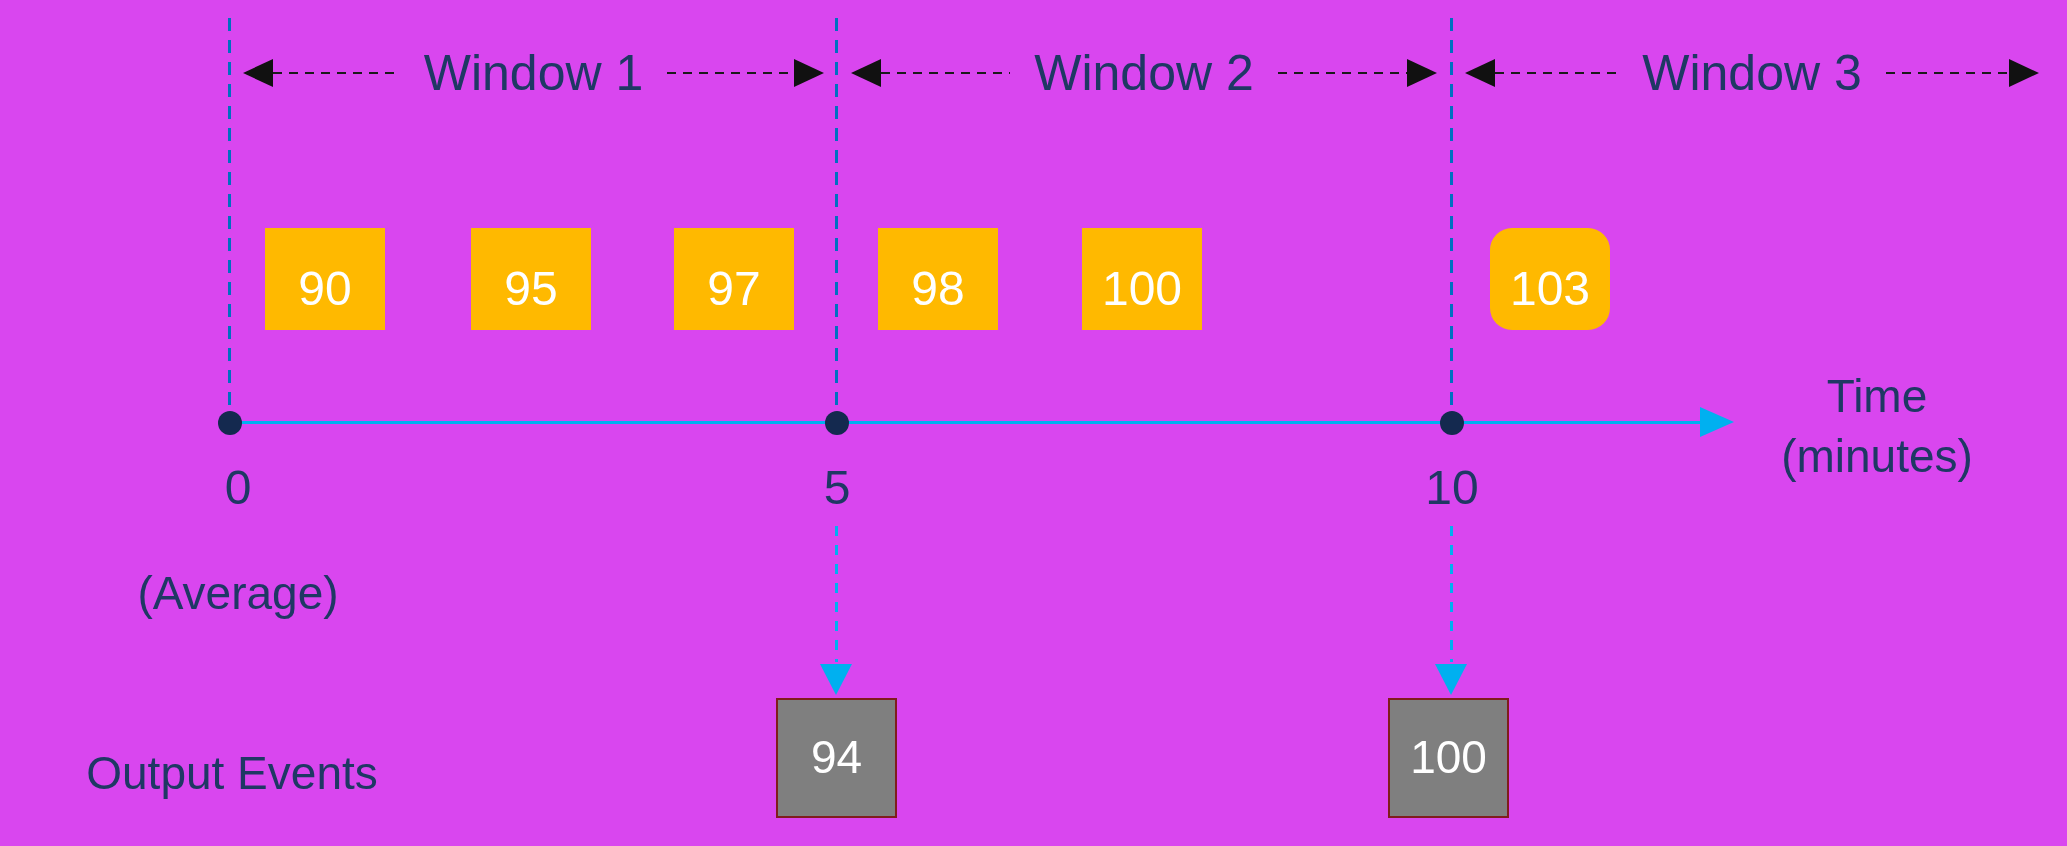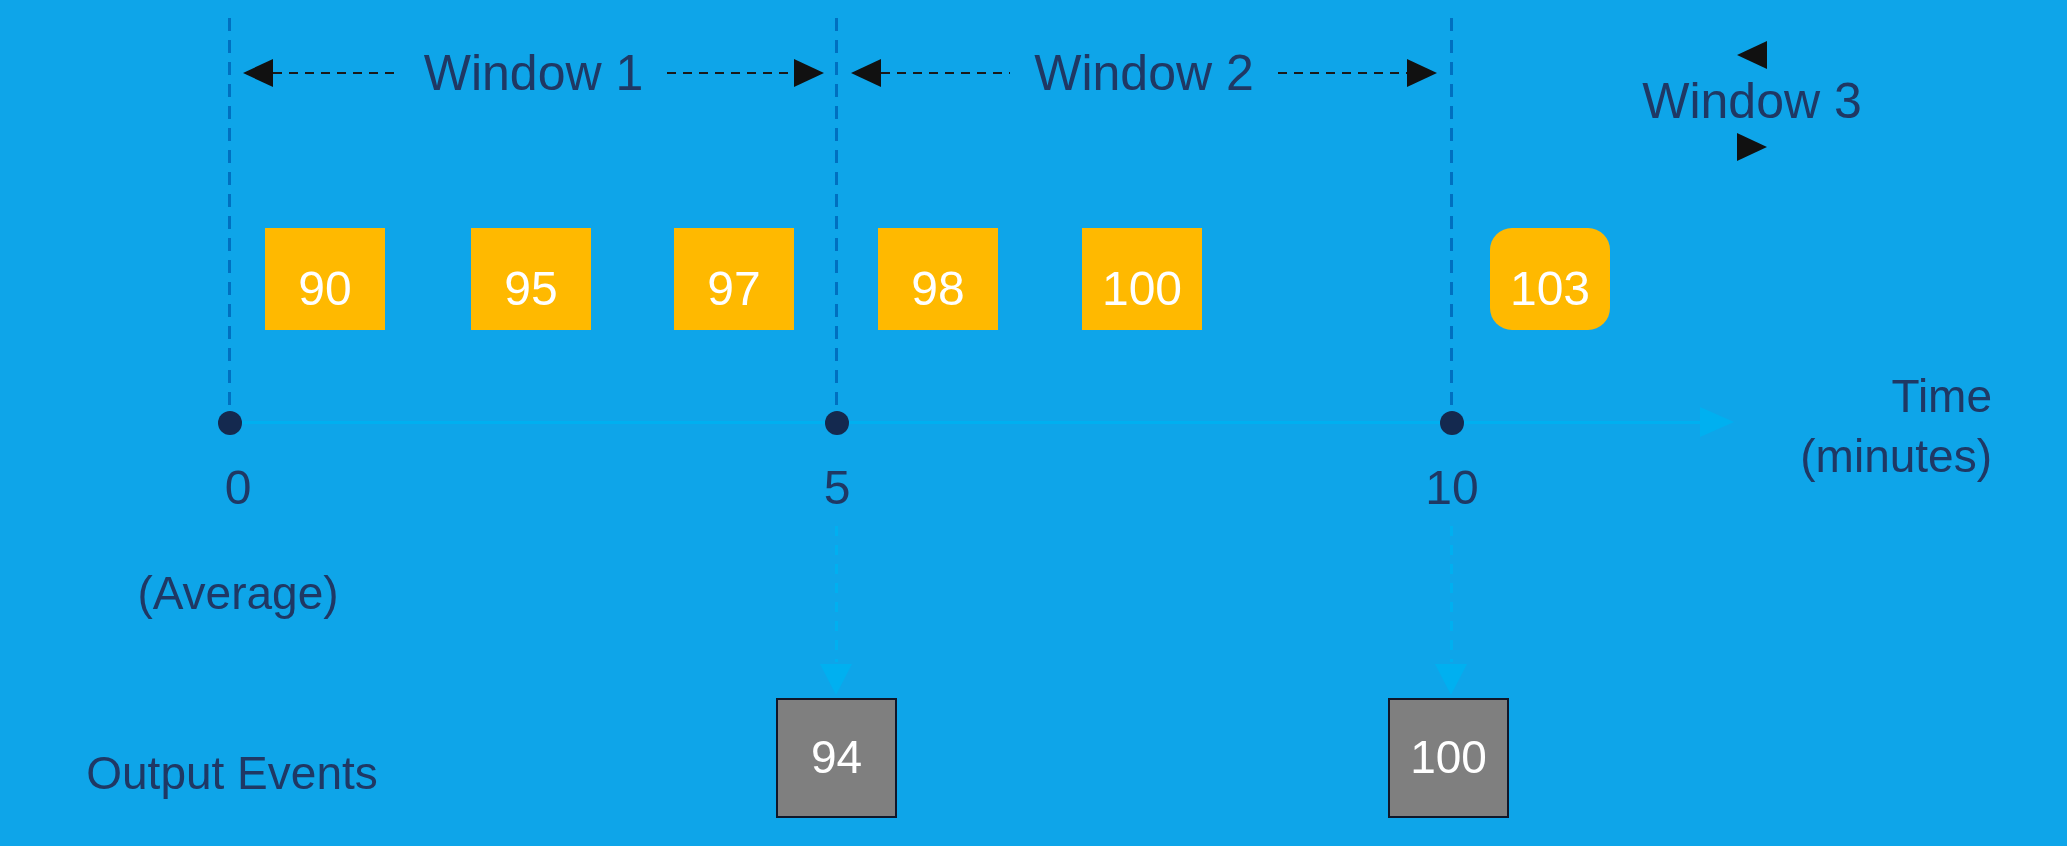--- a/index.html
+++ b/index.html
@@ -1,20 +1,20 @@
 <!DOCTYPE html>
 <html><head>
 <meta charset="utf-8">
 <style>
   html, body { margin: 0; padding: 0; background: #ffffff; }
   #stage {
     position: relative;
     width: 2067px;
     height: 846px;
-    background: #0ea5e9;
+    background: #d946ef;
     overflow: hidden;
     font-family: "Liberation Sans", sans-serif;
     color: #1F3864;
   }
   .abs { position: absolute; }
 
   
   .boundary {
     width: 3px; top: 18px; height: 405px;
     background: repeating-linear-gradient(to bottom, #0070C0 0 13px, transparent 13px 22px);
@@ -23,21 +23,21 @@
   #boundary-2 { left: 835px; }
   #boundary-3 { left: 1450px; }
 
   
   .win-header {
     top: 41px; height: 64px;
     display: flex; align-items: center;
   }
   #win-header-1 { left: 243px;  width: 581px; }
   #win-header-2 { left: 851px;  width: 586px; }
-  #win-header-3 { left: 1465px; width: 574px; flex-direction: column; }
+  #win-header-3 { left: 1465px; width: 574px; }
   .win-label {
     font-size: 50px; font-weight: 300; color: #1F3864;
     margin: 0 24px; white-space: nowrap; line-height: 64px;
   }
   .hdash {
     flex: 1 1 auto; height: 2px;
     background: repeating-linear-gradient(to right, #1A1A1A 0 9px, transparent 9px 16px);
   }
   .arrowhead-left {
     width: 0; height: 0; flex: 0 0 auto;
@@ -77,40 +77,40 @@
   .tick-label {
     top: 460px; font-size: 48px; font-weight: 300;
     text-align: center; color: #1F3864; line-height: 56px;
   }
   #tick-1 { left: 210px; width: 56px; }
   #tick-2 { left: 809px; width: 56px; }
   #tick-3 { left: 1414px; width: 76px; }
   #axis-label {
     left: 1762px; top: 366px; width: 230px;
     font-size: 46px; font-weight: 300; line-height: 60px;
-    text-align: right; color: #1F3864;
+    text-align: center; color: #1F3864;
   }
 
   
   .drop-dash {
     top: 526px; width: 3px; height: 136px;
     background: repeating-linear-gradient(to bottom, #00B0F0 0 10px, transparent 10px 19px);
   }
   #drop-dash-1 { left: 835px; } #drop-dash-2 { left: 1450px; }
   .drop-arrow {
     top: 664px; width: 0; height: 0;
     border-left: 16px solid transparent; border-right: 16px solid transparent;
     border-top: 31px solid #00B0F0;
   }
   #drop-arrow-1 { left: 820px; } #drop-arrow-2 { left: 1435px; }
 
   
   .output-box {
     top: 698px; width: 121px; height: 120px;
-    background: #7F7F7F; border: 2px solid #0f172a; box-sizing: border-box;
+    background: #7F7F7F; border: 2px solid #7f1d1d; box-sizing: border-box;
     color: #ffffff; font-size: 46px; font-weight: 300;
     text-align: center; line-height: 114px;
   }
   #output-1 { left: 776px; } #output-2 { left: 1388px; }
 
   
   #aggregate-label {
     left: 28px; top: 562px; width: 420px;
     font-size: 46px; font-weight: 300; line-height: 63px;
     text-align: center; color: #1F3864;

